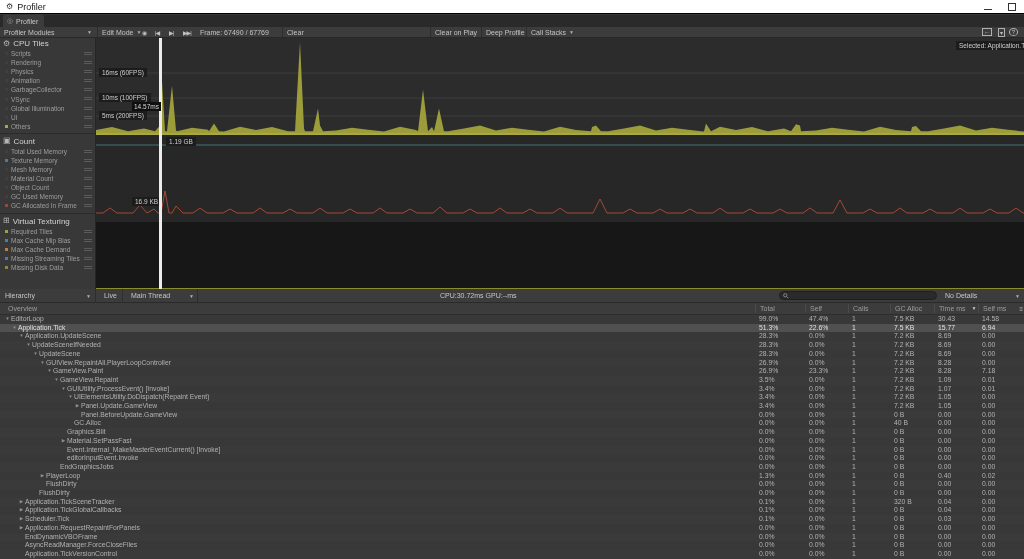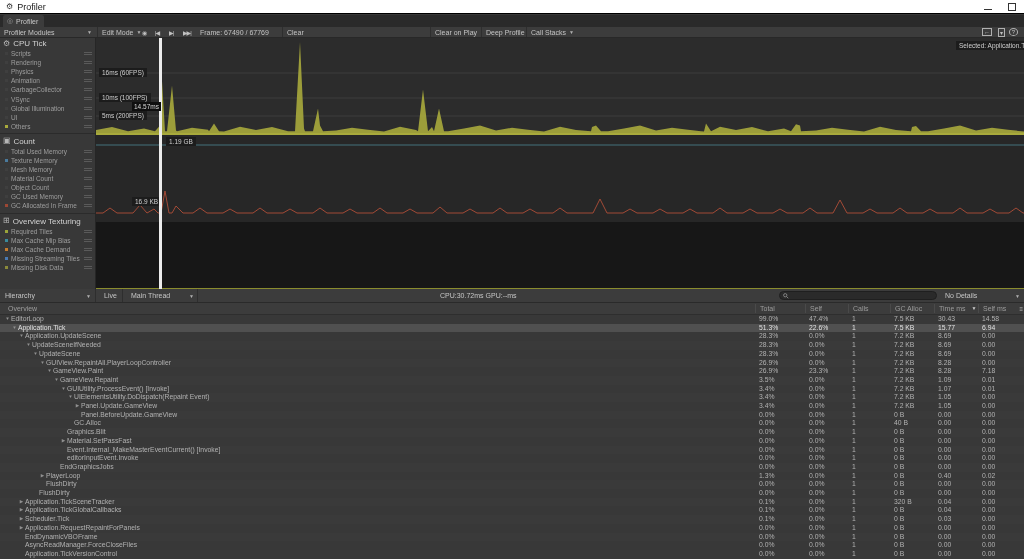--- a/index.html
+++ b/index.html
@@ -138,21 +138,21 @@
   </div>
   <div class="tb" style="right:2px;left:auto;">
     <span class="tbicon" style="border:1px solid #b0b0b0;border-radius:50%;padding:0 2px;letter-spacing:0;">?</span>
   </div>
 </div>
 
 <div class="sidebar">
   <div id="modules">
       <div class="mod-header">
         <span class="micon">⚙</span>
-        <span>CPU Tick</span>
+        <span>CPU Tiles</span>
       </div>
       <div class="mod-item">
         <span class="swatch" style="background: rgb(63, 63, 63);"></span>
         <span>Scripts</span>
         <span class="handle"></span>
       </div>
       <div class="mod-item">
         <span class="swatch" style="background: rgb(63, 63, 63);"></span>
         <span>Rendering</span>
         <span class="handle"></span>
@@ -228,21 +228,21 @@
         <span class="handle"></span>
       </div>
       <div class="mod-item">
         <span class="swatch" style="background: rgb(156, 71, 52);"></span>
         <span>GC Allocated In Frame</span>
         <span class="handle"></span>
       </div>
       <div class="mod-divider"></div>
       <div class="mod-header">
         <span class="micon">⊞</span>
-        <span>Overview Texturing</span>
+        <span>Virtual Texturing</span>
       </div>
       <div class="mod-item">
         <span class="swatch" style="background: rgb(154, 164, 58);"></span>
         <span>Required Tiles</span>
         <span class="handle"></span>
       </div>
       <div class="mod-item">
         <span class="swatch" style="background: rgb(58, 138, 156);"></span>
         <span>Max Cache Mip Bias</span>
         <span class="handle"></span>

